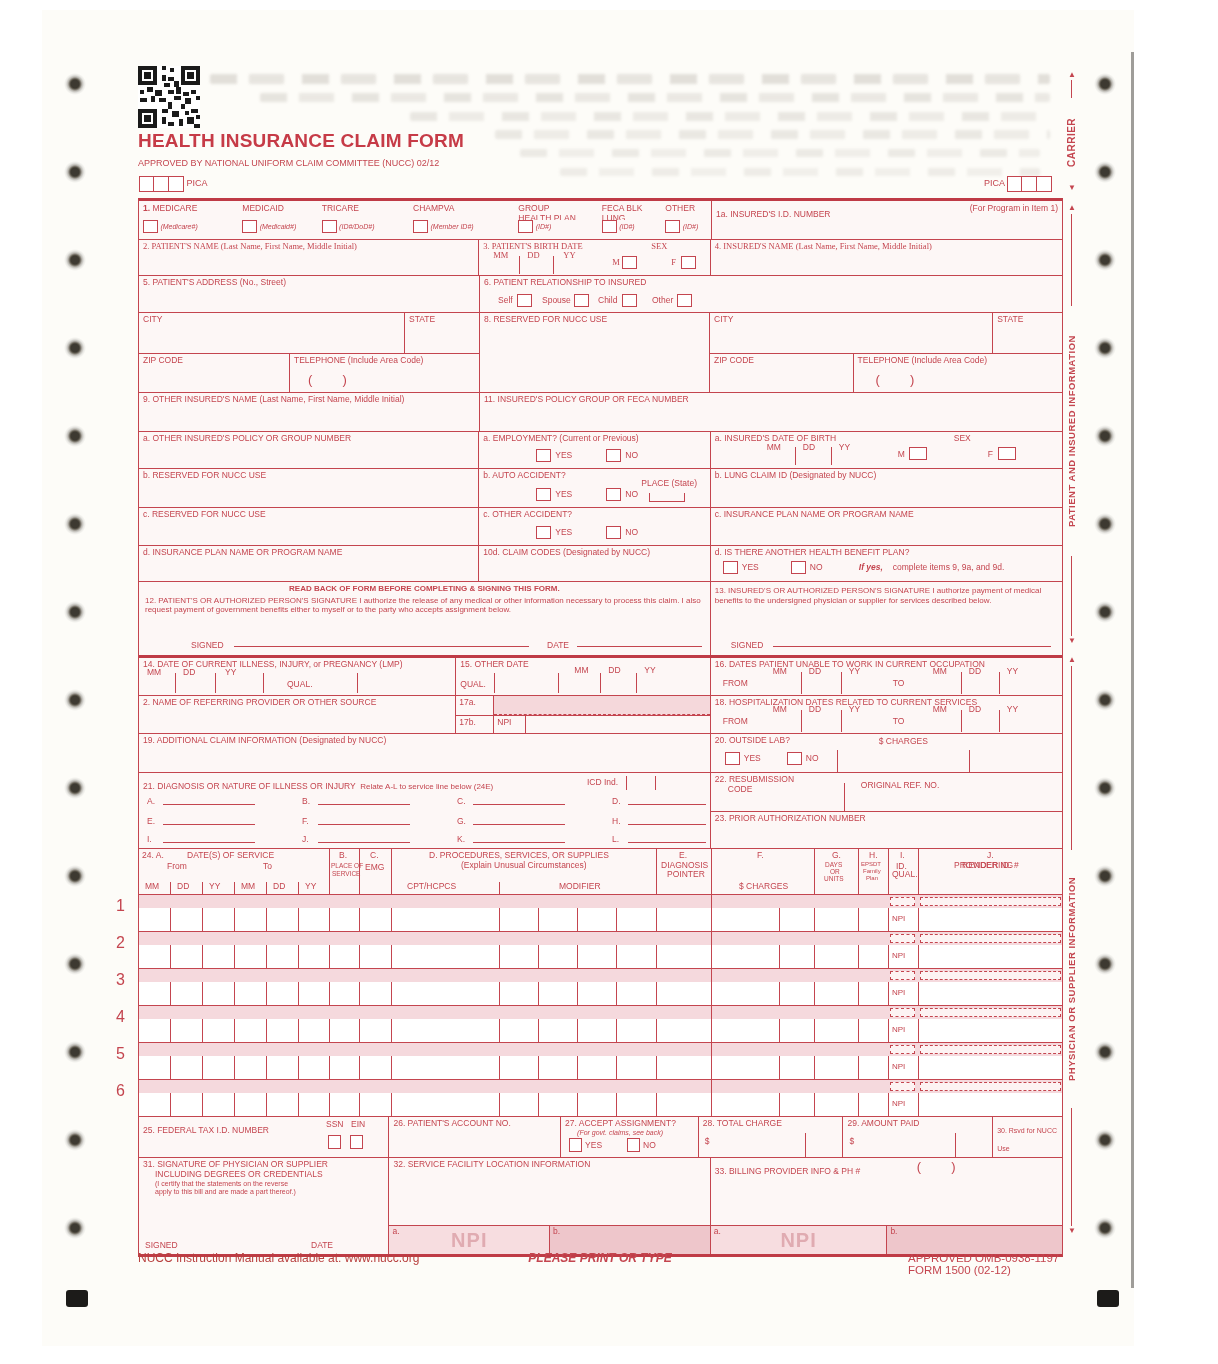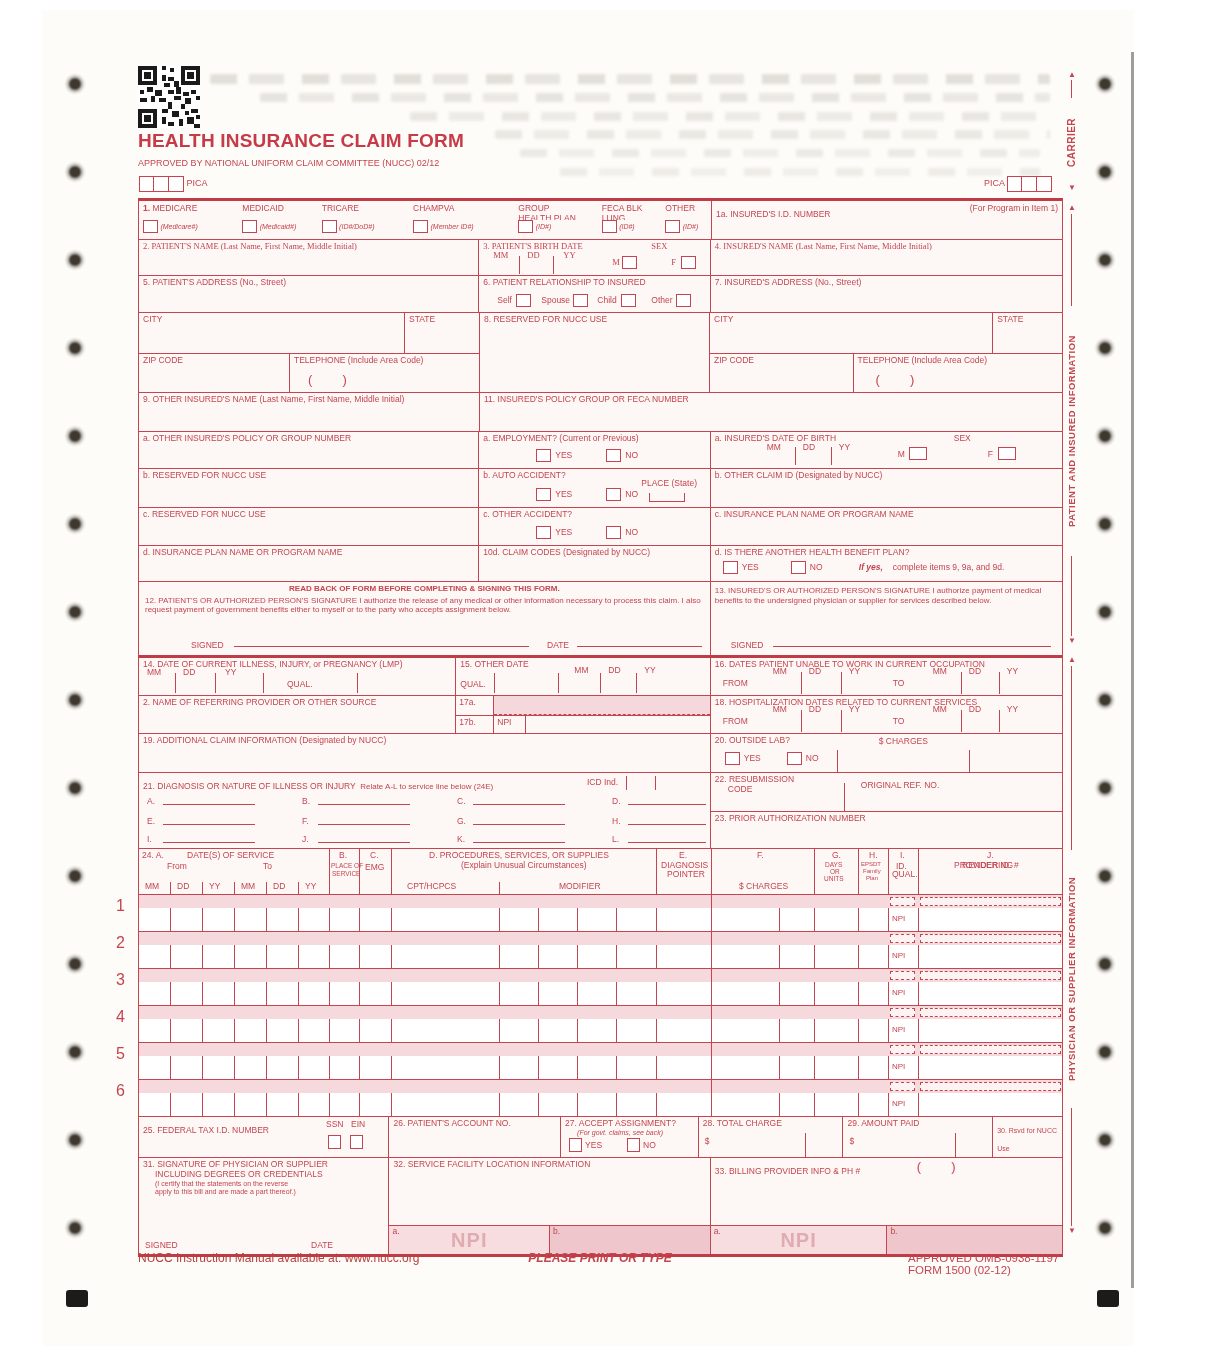--- a/index.html
+++ b/index.html
@@ -228,23 +228,20 @@
       <span class="lb">6. PATIENT RELATIONSHIP TO INSURED</span>
       <span class="ab" style="left:18px;top:20px;">Self</span>
       <span class="cb" style="position:absolute;left:37px;top:18px;"></span>
       <span class="ab" style="left:62px;top:20px;">Spouse</span>
       <span class="cb" style="position:absolute;left:94px;top:18px;"></span>
       <span class="ab" style="left:118px;top:20px;">Child</span>
       <span class="cb" style="position:absolute;left:142px;top:18px;"></span>
       <span class="ab" style="left:172px;top:20px;">Other</span>
       <span class="cb" style="position:absolute;left:197px;top:18px;"></span>
     </div>
-    <div class="c" style="width:353px;">
-      <span class="lb">7. INSURED'S ADDRESS (No., Street)</span>
-    </div>
   </div>
 
   <div class="r" style="height:80px;">
     <div class="c nb" style="width:340px;padding:0;">
       <div style="display:flex;height:40px;">
         <div class="c nb" style="width:265px;">
             <span class="lb">CITY</span>
           </div>
         <div class="c" style="width:75px;">
             <span class="lb">STATE</span>
@@ -326,21 +323,21 @@
     <div class="c" style="width:232px;">
       <span class="lb">b. AUTO ACCIDENT?</span>
       <span class="ab" style="left:162px;top:10px;">PLACE (State)</span>
       <span class="cb" style="position:absolute;left:57px;top:19px;"></span>
       <span class="ab" style="left:76px;top:21px;">YES</span>
       <span class="cb" style="position:absolute;left:127px;top:19px;"></span>
       <span class="ab" style="left:146px;top:21px;">NO</span>
       <span style="position:absolute;left:170px;top:24px;width:36px;height:9px;border-left:1px solid #c4454f;border-right:1px solid #c4454f;border-bottom:1px solid #c4454f;"></span>
     </div>
     <div class="c" style="width:353px;">
-        <span class="lb">b. OTHER CLAIM ID (Designated by NUCC)</span>
+        <span class="lb">b. LUNG CLAIM ID (Designated by NUCC)</span>
       </div>
   </div>
 
   <div class="r" style="height:38px;">
     <div class="c nb" style="width:340px;">
         <span class="lb">c. RESERVED FOR NUCC USE</span>
       </div>
     <div class="c" style="width:232px;">
       <span class="lb">c. OTHER ACCIDENT?</span>
       <span class="cb" style="position:absolute;left:57px;top:18px;"></span>

